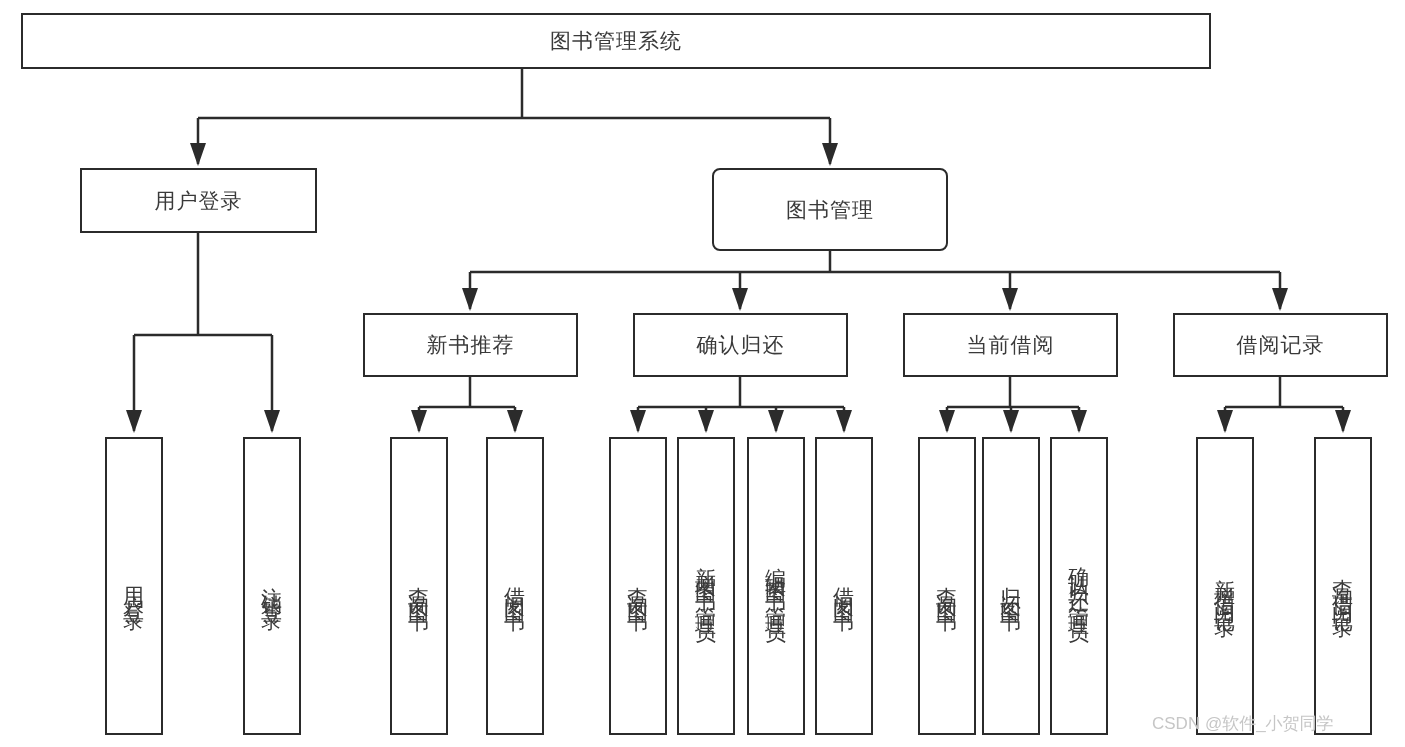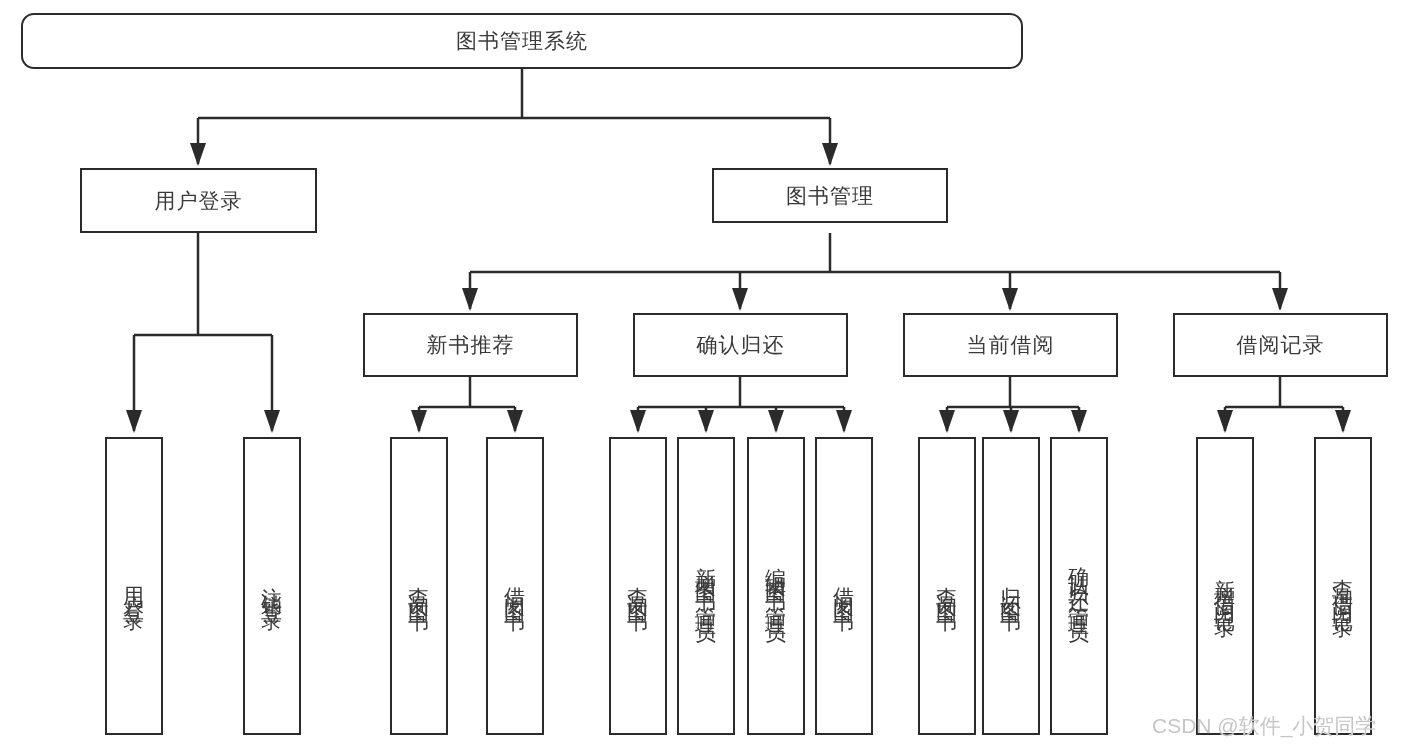--- a/index.html
+++ b/index.html
@@ -23,41 +23,41 @@
   .hbox{font-size:21px;letter-spacing:1px;}
   .vbox{width:58px;top:437px;height:298px;}
   .vbox .vtext{
     writing-mode:vertical-rl;
     font-size:21px;
     letter-spacing:0.38em;
     line-height:1;
     white-space:nowrap;
   }
   
-  .n-root{left:21px;top:13px;width:1002px;height:56px;border-radius:13px;}
+  .n-root{left:21px;top:13px;width:1190px;height:56px;}
   
   .n-userlogin{left:80px;top:168px;width:237px;height:65px;}
-  .n-bookmgmt{left:712px;top:168px;width:236px;height:55px;}
+  .n-bookmgmt{left:712px;top:168px;width:236px;height:83px;border-radius:8px;}
   
   .lvl3{top:313px;width:215px;height:64px;}
   .n-rec{left:363px;}
   .n-bb{left:633px;}
   .n-cb{left:903px;font-family:Liberation Serif, serif;}
   .n-br{left:1173px;}
   
   .n-l1a{left:105px;} .n-l1b{left:243px;}
   .n-l2a{left:390px;} .n-l2b{left:486px;}
   .n-l3a{left:609px;} .n-l3b{left:677px;} .n-l3c{left:747px;} .n-l3d{left:815px;}
   .n-l4a{left:918px;} .n-l4b{left:982px;} .n-l4c{left:1050px;}
   .n-l5a{left:1196px;} .n-l5b{left:1314px;}
   .watermark{
     position:absolute;
     left:1152px;top:712px;
     z-index:3;
-    font-size:21px;
+    font-size:17px;
     color:#c6c6c6;
     text-shadow:0 0 1px #ffffff;
     white-space:nowrap;
   }
 </style>
 </head>
 <body>
 
 <div class="canvas">
 

